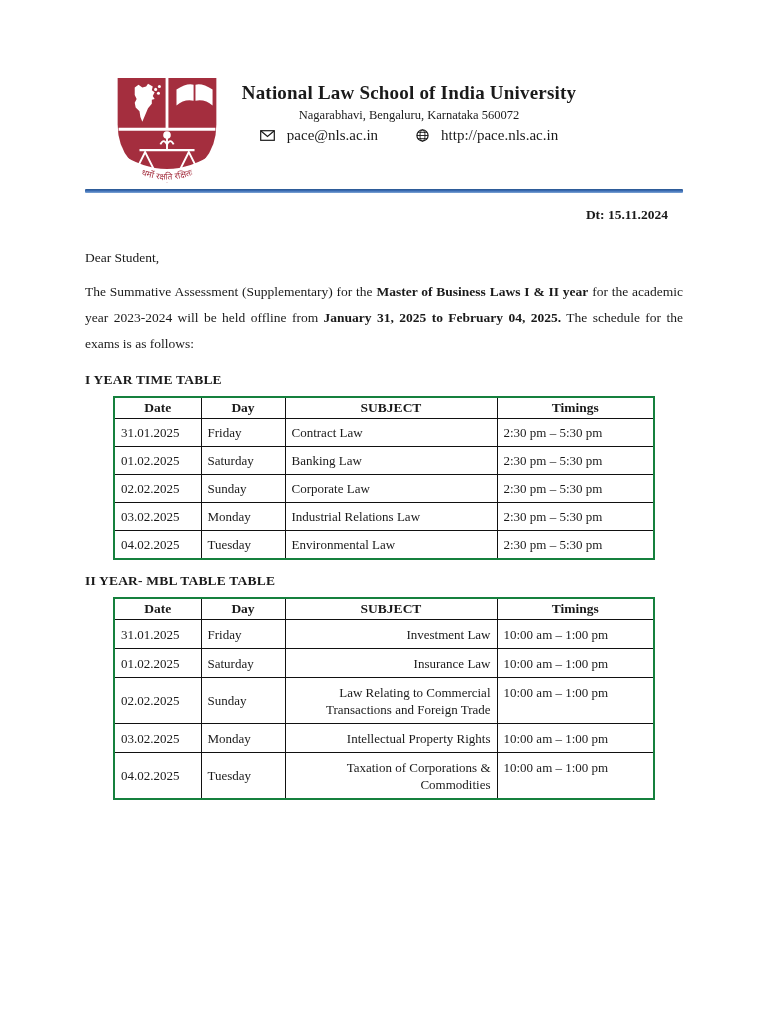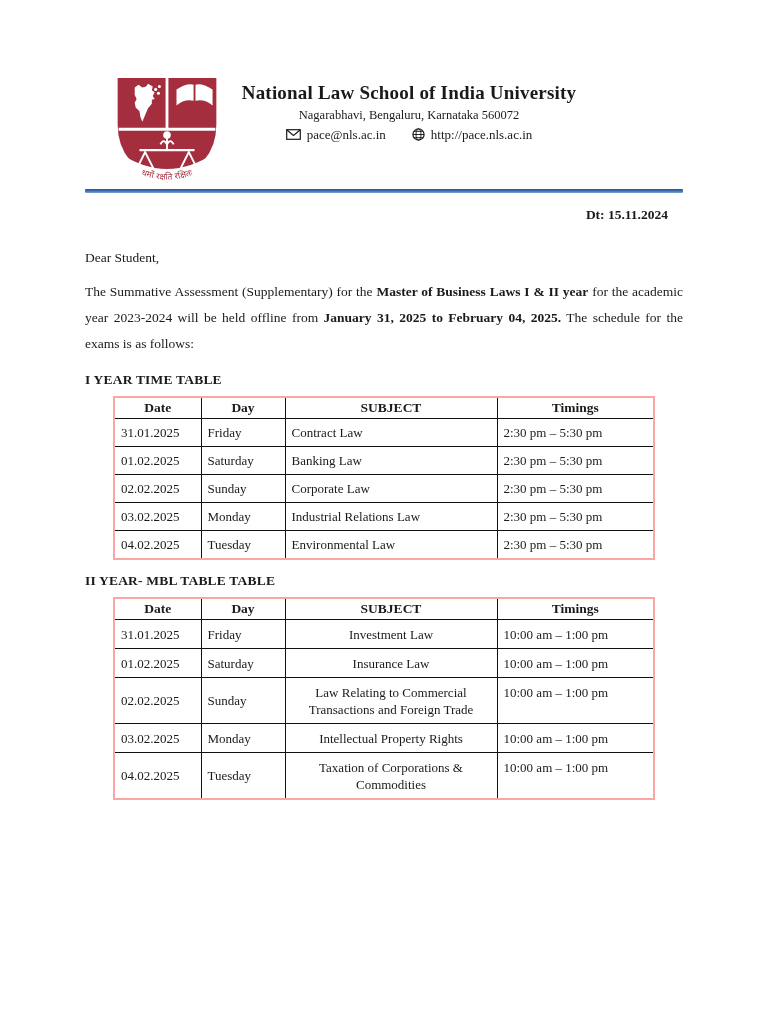--- a/index.html
+++ b/index.html
@@ -11,48 +11,48 @@
   }
   .content { padding:75px 85px 0 85px; }
 
   
   .letterhead { display:flex; align-items:flex-start; height:113px; }
   .logo-wrap { margin-left:26px; flex:0 0 auto; }
   .head-text { flex:1 1 auto; text-align:center; padding-right:88px; padding-top:6px; }
   .uni-name   { font-size:19px; font-weight:bold; letter-spacing:0.2px; line-height:1.25; }
   .dept-name  { font-size:16.5px; font-weight:bold; line-height:1.3; }
   .addr       { font-size:12.5px; line-height:1.42; margin-top:2px; }
-  .contact    { font-size:13px; margin-top:2px; display:flex; justify-content:center; align-items:center; gap:6px; }
+  .contact    { font-size:15px; margin-top:2px; display:flex; justify-content:center; align-items:center; gap:12px; }
   .contact .icon { display:inline-flex; align-items:center; }
   .contact .gap { width:14px; display:inline-block; }
   .blue-rule  { height:4px; margin-top:1px;
                 background:linear-gradient(to bottom, #29568f 0%, var(--rule-blue) 45%, #7fa6d6 100%);
                 border-radius:1px; }
 
   
   .date-line  { text-align:right; font-weight:bold; font-size:13.5px; margin:14px 15px 0 0; }
   .salutation { font-size:13.5px; margin-top:27px; }
   .body-par   { font-size:13.5px; line-height:26px; margin-top:13px; text-align:justify; }
 
   
   .tbl-caption { text-align:left; font-weight:bold; font-size:13.5px; letter-spacing:0.2px; }
   .cap-1 { margin-top:15px; }
   .cap-2 { margin-top:13px; }
   table.schedule {
     width:540px; margin:11px auto 0 auto; border-collapse:collapse;
     font-size:13px; table-layout:fixed;
   }
   table.schedule th, table.schedule td { border:1.5px solid #111; }
-  table.schedule { border:2px solid #fca5a5;margin-top:8px; }
+  table.schedule { border:2px solid #15803d;margin-top:8px; }
   table.schedule th { font-size:13.5px; font-weight:bold; padding:2px 2px; text-align:center; }
   table.schedule td { padding:5px 6px; text-align:left; vertical-align:middle; line-height:17px; }
   
   col.c-date { width:87px; } col.c-day { width:84px; } col.c-subj { width:212px; } col.c-time { width:157px; }
   
-  #table-1 td:nth-child(3) { text-align:center; vertical-align:top; padding-top:6px; }
+  #table-1 td:nth-child(3) { text-align:right; vertical-align:top; padding-top:6px; }
   #table-1 td:nth-child(4) { vertical-align:top; padding-top:6px; }
 </style>
 </head>
 <body>
 
 <div class="page">
   <div class="content">
 
     <div class="letterhead">
       <div class="logo-wrap">

